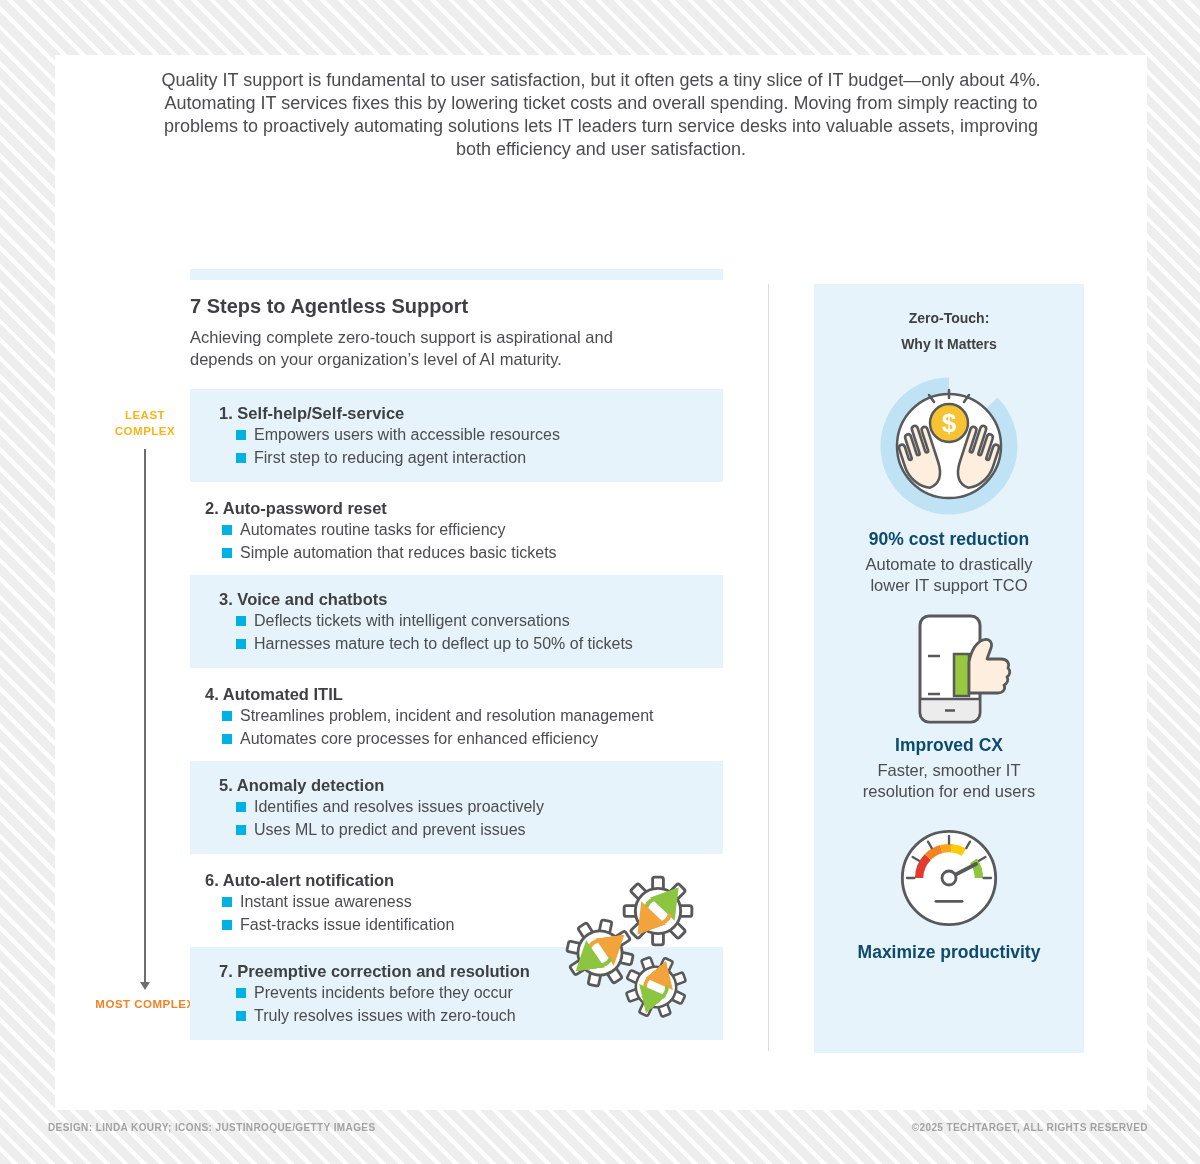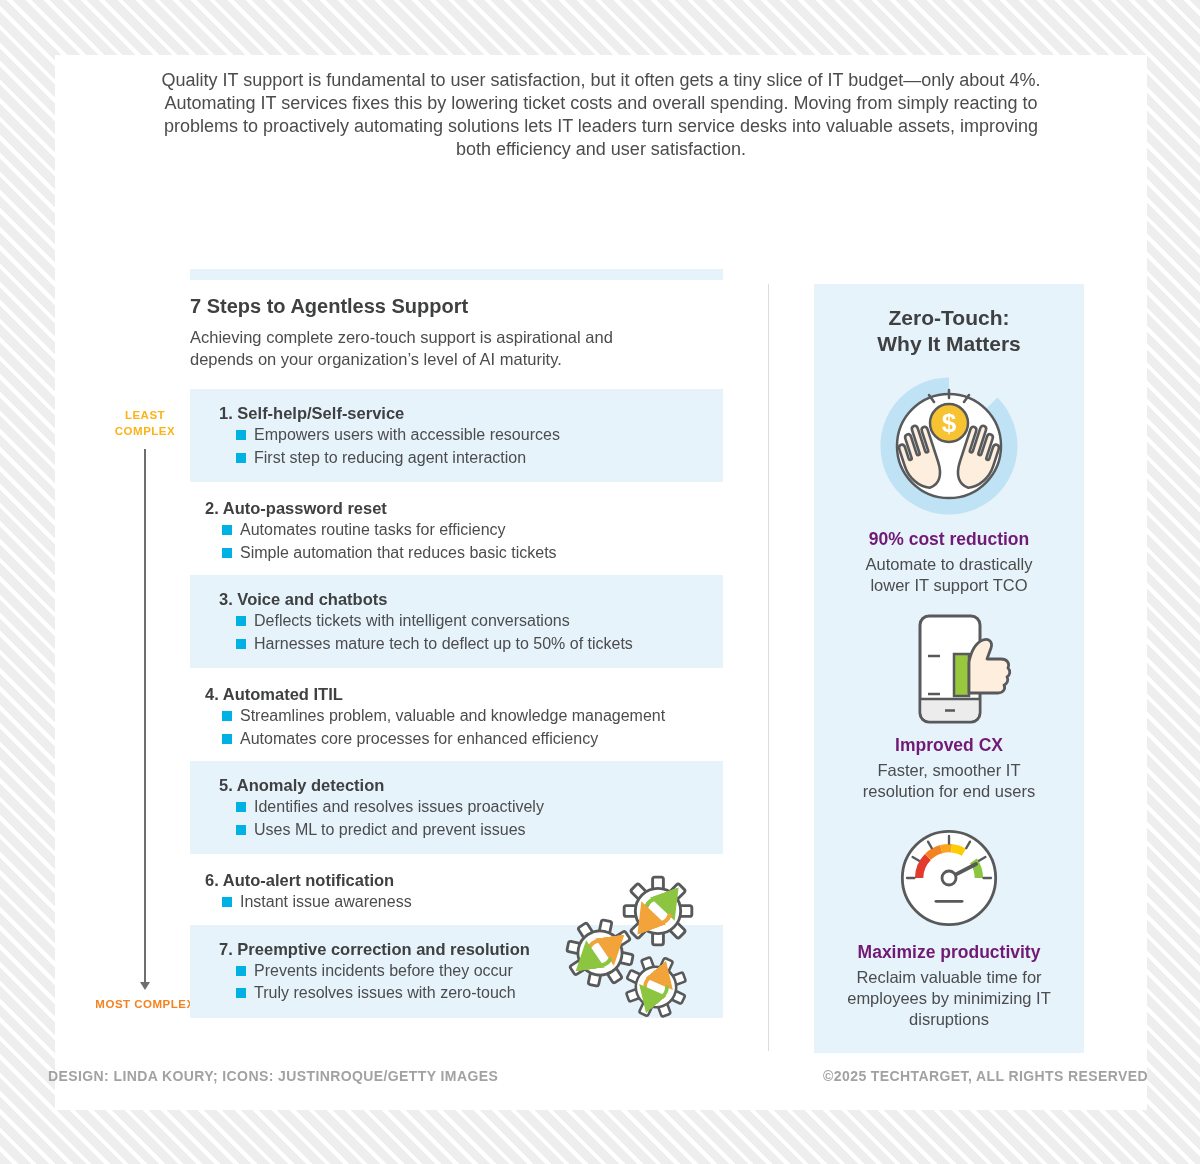--- a/index.html
+++ b/index.html
@@ -43,33 +43,33 @@
   .bullet { display:flex; align-items:flex-start; font-size:16px; line-height:22.5px; color:#4b4c4e; }
   .sq { flex:0 0 10px; width:10px; height:10px; background:#00b1e4; margin:6px 8px 0 0; }
   .gears-art { position:absolute; left:505px; top:818px; width:150px; height:155px; }
   
   .divider { position:absolute; left:713px; top:229px; width:1px; height:767px; background:#dcdcdc; }
   
   .panel {
     position:absolute; left:759px; top:229px; width:270px; height:769px;
     background:#e7f3fb; text-align:center;
   }
-  .panel-heading { margin-top:21px; font-size:21px; font-weight:bold; line-height:26px; color:#3f4042; }
+  .panel-heading { margin-top:21px; font-size:14px; font-weight:bold; line-height:26px; color:#3f4042; }
   .benefit-icon { display:block; margin:0 auto; }
   .icon-hands { margin-top:14px; }
   .icon-phone { margin-top:16px; }
   .icon-gauge { margin-top:20px; }
-  .benefit-title { font-size:17.5px; font-weight:bold; color:#701a75; margin-top:8px; }
+  .benefit-title { font-size:17.5px; font-weight:bold; color:#0c4a6e; margin-top:8px; }
   .benefit-desc { font-size:16.5px; line-height:21px; color:#4b4c4e; margin:4px auto 0; }
   .desc-1 { max-width:200px; }
   .desc-2 { max-width:210px; }
   .desc-3 { max-width:232px; }
   
   .footer-credit, .footer-copyright {
-    position:absolute; top:1068px; font-size:14px; font-weight:bold;
+    position:absolute; top:1122px; font-size:10px; font-weight:bold;
     letter-spacing:.4px; color:#a2a2a2;
   }
   .footer-credit { left:48px; }
   .footer-copyright { right:52px; }
 </style>
 </head>
 <body>
 
 <div class="canvas">
   <div class="card">
@@ -127,21 +127,21 @@
               <span>Harnesses mature tech to deflect up to 50% of tickets</span>
             </div>
         </div>
       </div>
 
       <div class="step">
         <div class="step-title"><span>4.</span> <span>Automated ITIL</span></div>
         <div class="step-bullets">
           <div class="bullet">
               <span class="sq"></span>
-              <span>Streamlines problem, valuable and knowledge management</span>
+              <span>Streamlines problem, incident and resolution management</span>
             </div>
           <div class="bullet">
               <span class="sq"></span>
               <span>Automates core processes for enhanced efficiency</span>
             </div>
         </div>
       </div>
 
       <div class="step hl">
         <div class="step-title"><span>5.</span> <span>Anomaly detection</span></div>
@@ -156,20 +156,24 @@
             </div>
         </div>
       </div>
 
       <div class="step">
         <div class="step-title"><span>6.</span> <span>Auto-alert notification</span></div>
         <div class="step-bullets">
           <div class="bullet">
               <span class="sq"></span>
               <span>Instant issue awareness</span>
+            </div>
+          <div class="bullet">
+              <span class="sq"></span>
+              <span>Fast-tracks issue identification</span>
             </div>
         </div>
       </div>
 
       <div class="step hl">
         <div class="step-title"><span>7.</span> <span>Preemptive correction and resolution</span></div>
         <div class="step-bullets">
           <div class="bullet">
               <span class="sq"></span>
               <span>Prevents incidents before they occur</span>
@@ -279,20 +283,19 @@
           <line x1="60" y1="23" x2="60" y2="15"></line>
           <line x1="78.5" y1="28" x2="82.5" y2="21"></line>
           <line x1="92.1" y1="41.5" x2="99" y2="37.5"></line>
           <line x1="97" y1="60" x2="105" y2="60"></line>
         </g>
         <line x1="60" y1="60" x2="89" y2="45" stroke="#58595b" stroke-width="4" stroke-linecap="round"></line>
         <circle cx="60" cy="60" r="7.5" fill="#ffffff" stroke="#58595b" stroke-width="3"></circle>
         <line x1="46" y1="85" x2="74" y2="85" stroke="#58595b" stroke-width="3" stroke-linecap="round"></line>
       </svg>
       <div class="benefit-title">Maximize productivity</div>
-      <div class="benefit-desc desc-3">Reclaim valuable time for employees by minimizing IT disruptions</div>
     </div>
 
   </div>
 
   <div class="footer-credit">DESIGN: LINDA KOURY; ICONS: JUSTINROQUE/GETTY IMAGES</div>
   <div class="footer-copyright">©2025 TECHTARGET, ALL RIGHTS RESERVED</div>
 </div>
 
 </body></html>

